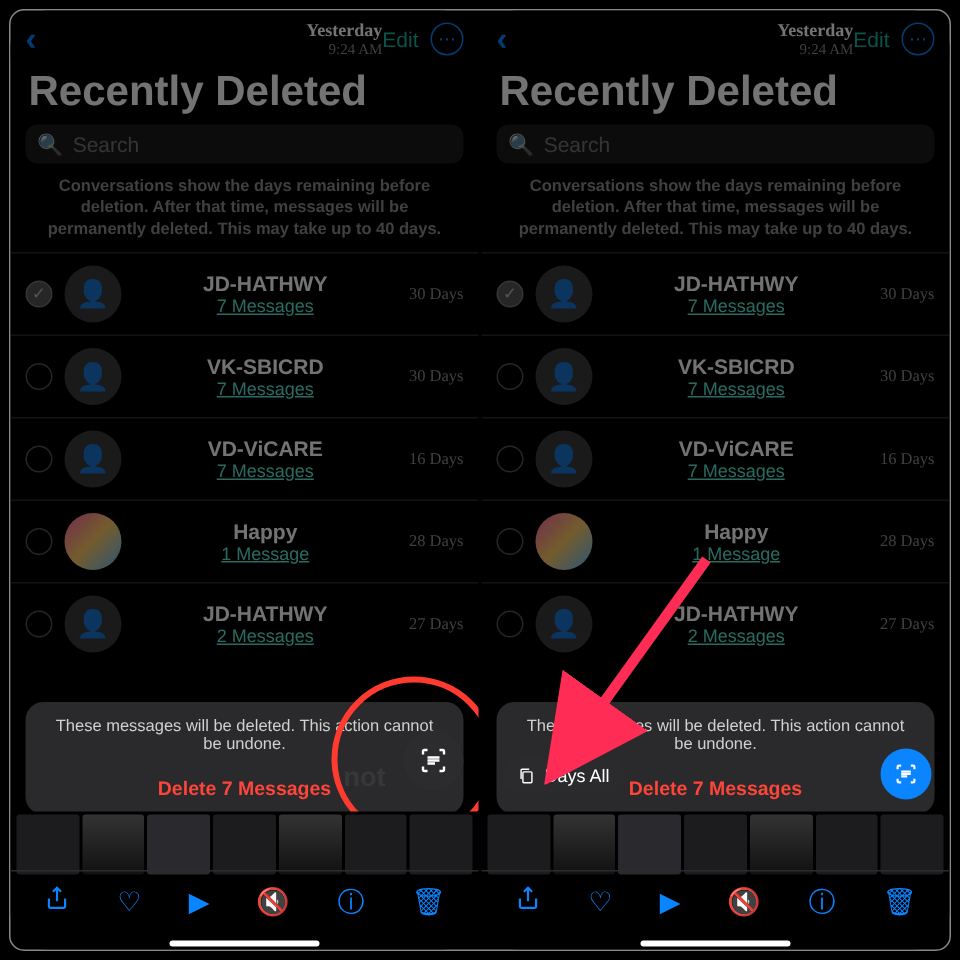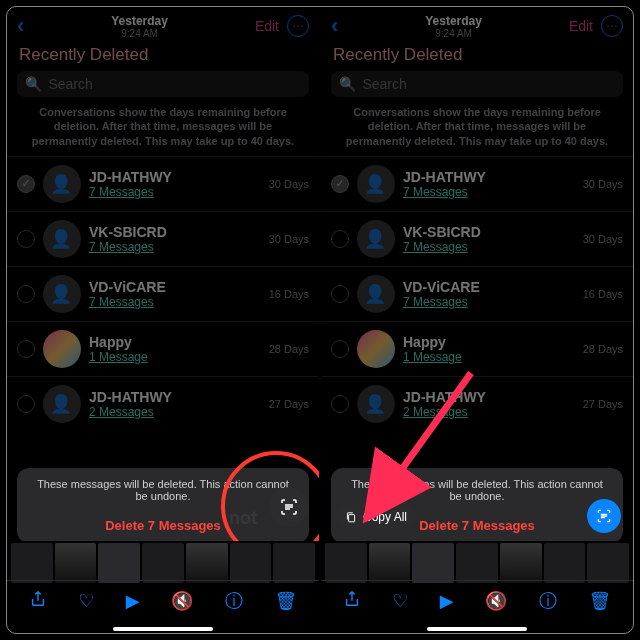--- a/index.html
+++ b/index.html
@@ -40,30 +40,30 @@
     background: rgba(0,0,0,0.55);
     pointer-events: none;
   }
   .navbar {
     display: flex;
     align-items: center;
     padding: 6px 10px 2px 10px;
     background: #000;
   }
   .back-chevron { color: #0a84ff; font-size: 22px; font-weight: 600; }
-  .nav-center { flex: 1; text-align: center; }
+  .nav-center { flex: 1; text-align: right; font-family: Liberation Serif, serif; }
   .nav-date { font-size: 12px; font-weight: 600; color: #fff; }
   .nav-time { font-size: 10px; color: #8e8e93; }
   .nav-right { display: flex; align-items: center; gap: 8px; }
-  .nav-edit { color: #ec4899; font-size: 14px; }
+  .nav-edit { color: #14b8a6; font-size: 14px; }
   .nav-more {
     width: 22px; height: 22px; border: 1px solid #0a84ff; border-radius: 50%;
     display: flex; align-items: center; justify-content: center; color: #0a84ff; font-size: 12px;
   }
-  .page-title { font-size: 17px; font-weight: 400; padding: 4px 12px 6px; color: #fca5a5; }
+  .page-title { font-size: 28px; font-weight: 700; padding: 4px 12px 6px; color: #ffffff; }
   .searchbar {
     margin: 0 10px 8px; background: #1c1c1e; border-radius: 8px;
     display: flex; align-items: center; padding: 5px 8px; gap: 6px;
   }
   .search-ic { color: #8e8e93; font-size: 14px; }
   .search-input {
     flex: 1; background: transparent; border: none; outline: none;
     color: #737373; font-size: 14px;
   }
   .explain { padding: 0 20px 8px; text-align: center; color: #8e8e93; font-size: 11px; line-height: 1.3; font-weight: bold; }
@@ -75,24 +75,24 @@
   .radio {
     width: 18px; height: 18px; border: 1.5px solid #555; border-radius: 50%;
     display: flex; align-items: center; justify-content: center; font-size: 11px; color: #bbb;
   }
   .radio.checked { background: #555; border-color: #777; }
   .avatar {
     width: 38px; height: 38px; border-radius: 50%; background: #3a3a3c;
     display: flex; align-items: center; justify-content: center; font-size: 18px; color: #aaa;
   }
   .avatar.photo { background: linear-gradient(135deg,#f6a,#fc6,#6bf); }
-  .row-text { flex: 1; }
+  .row-text { flex: 1; text-align: center; }
   .row-name { font-size: 14px; font-weight: 600; color: #fff; }
   .row-sub { font-size: 12px; color: #5eead4; text-decoration: underline; }
-  .row-right { font-size: 11px; color: #8e8e93; white-space: nowrap; }
+  .row-right { font-size: 11px; color: #8e8e93; white-space: nowrap; font-family: Liberation Serif, serif; }
   .banner {
     position: absolute; left: 10px; right: 10px; bottom: 90px;
     background: rgba(44,44,46,0.95); border-radius: 12px;
     padding: 10px 14px; text-align: center;
   }
   .banner-text { font-size: 11px; color: #d0d0d0; }
   .delete-line { margin-top: 16px; font-size: 13px; color: #ff453a; font-weight: 600; }
   .toolbar {
     position: absolute; left: 0; right: 0; bottom: 10px;
     display: flex; justify-content: space-around; align-items: center;
@@ -317,21 +317,21 @@
     <div class="banner">
       <div class="banner-text">These messages will be deleted. This action cannot be undone.</div>
       <div class="delete-line">Delete 7 Messages</div>
     </div>
 
     <div class="copypill">
       <svg width="12" height="12" viewBox="0 0 20 20" fill="none" stroke="#fff" stroke-width="1.6">
           <rect x="6" y="6" width="10" height="12" rx="1"></rect>
           <path d="M4 14V4a1 1 0 0 1 1-1h8"></path>
         </svg>
-      <span>Copy All</span>
+      <span>Days All</span>
     </div>
 
     <div class="scan-badge blue">
       <svg width="16" height="16" viewBox="0 0 20 20" fill="none" stroke="#fff" stroke-width="1.8">
         <path d="M3 6V4a1 1 0 0 1 1-1h2M17 6V4a1 1 0 0 0-1-1h-2M3 14v2a1 1 0 0 0 1 1h2M17 14v2a1 1 0 0 1-1 1h-2"></path>
         <path d="M6 8h8M6 10h8M6 12h5"></path>
       </svg>
     </div>
 
     <svg class="arrow" style="left:30px; bottom:110px; width:140px; height:160px;" viewBox="0 0 140 160">

